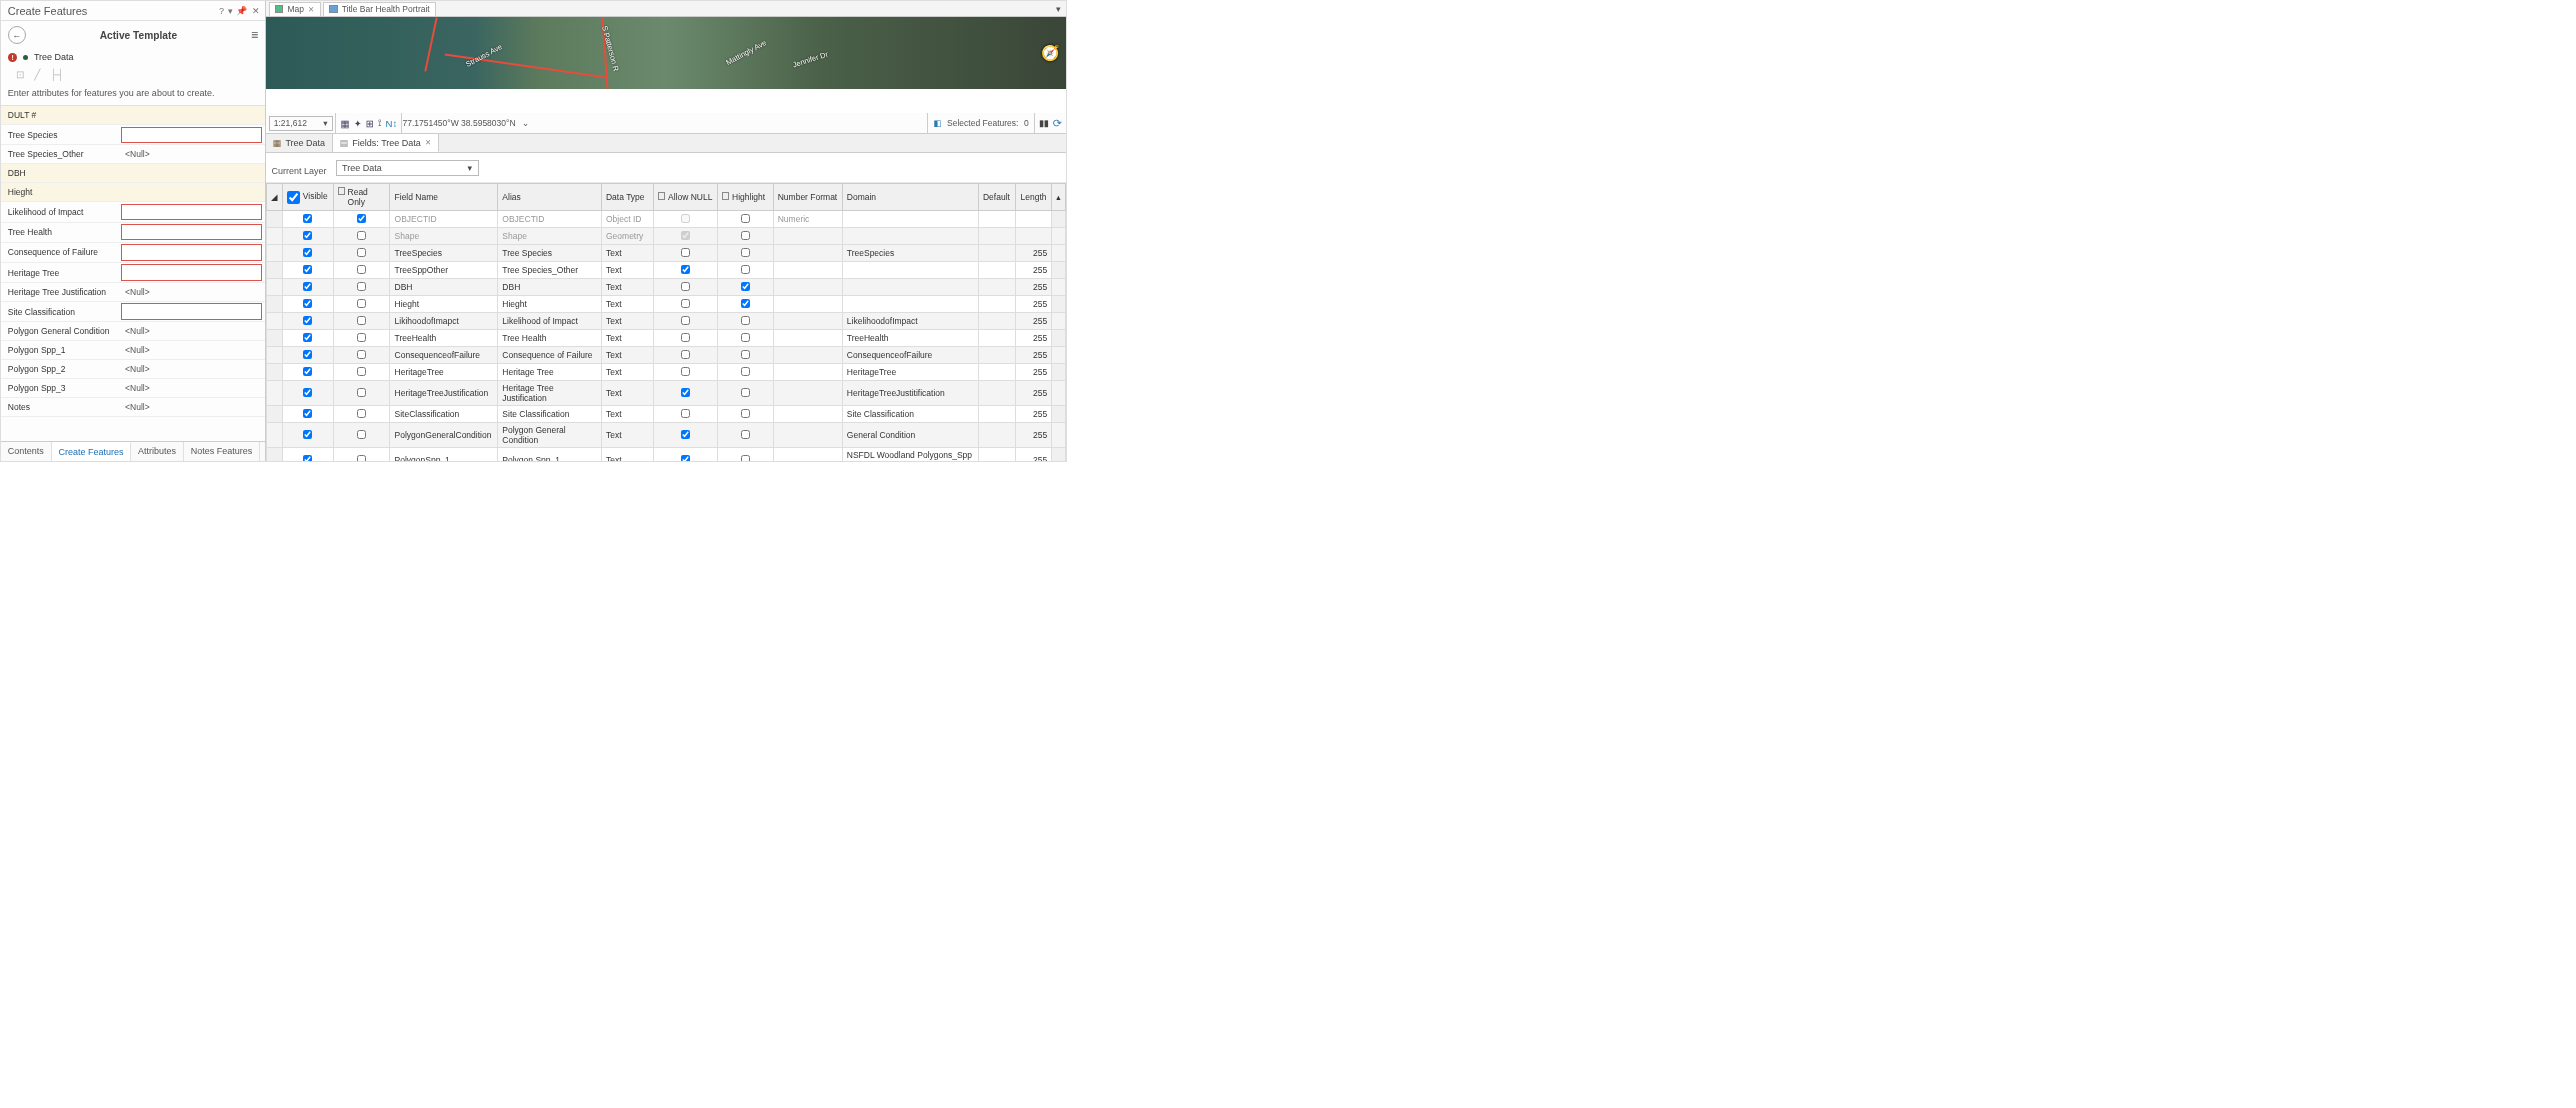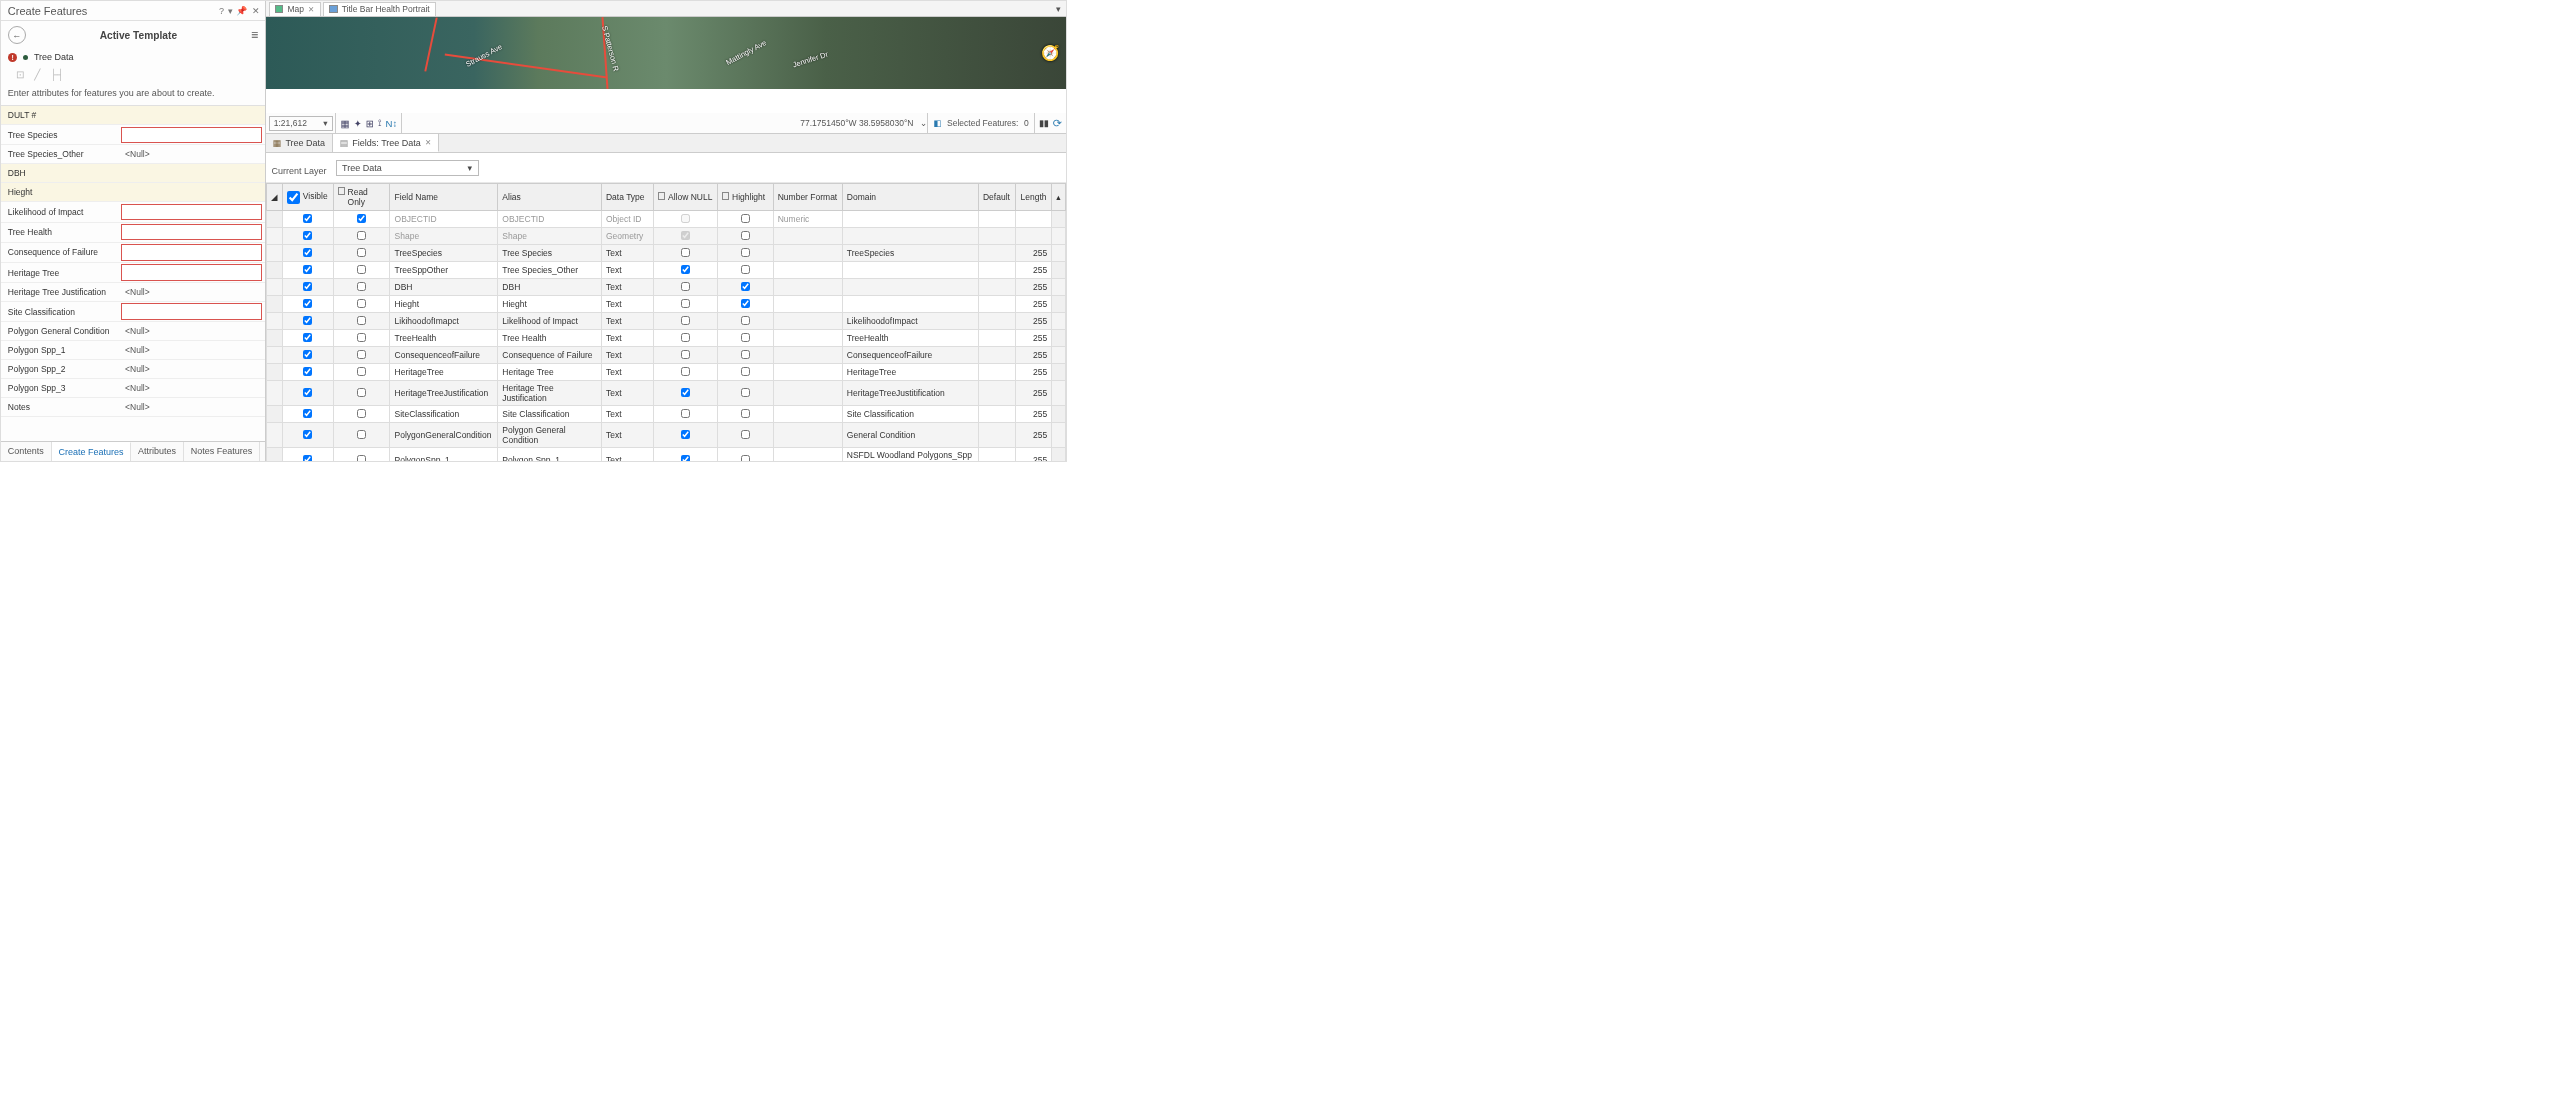--- a/index.html
+++ b/index.html
@@ -42,21 +42,21 @@
 .mtab .xc { color:#888; font-size:7.5px; }
 .drop-tri { margin-left:auto; padding:1.4px 5.5px; color:#555; cursor:pointer; }
 .map { height:72px; background:linear-gradient(90deg,#2d5a57 0%,#3a6560 26%,#5c7a5c 34%,#6b8a6d 50%,#4a6048 70%,#3a4638 100%); position:relative; overflow:hidden; }
 .redline { position:absolute; background:#e74c3c; }
 .road-lbl { position:absolute; color:#fff; font-size:7.5px; text-shadow:0 0 2px #000; }
 .nav-ic { position:absolute; right:5.5px; top:50%; transform:translateY(-50%); color:#cfd8dc; font-size:15px; text-shadow:0 0 2.7px #000; }
 .status { display:flex; align-items:center; height:20.5px; border-bottom:0.7px solid #ccc; background:#fcfcfc; font-size:8.5px; color:#555;margin-top:24px; }
 .scale { width:64px; border:0.7px solid #bbb; padding:1.4px 4.1px; margin-left:2.7px; display:flex; justify-content:space-between; align-items:center; }
 .st-icons { display:flex; gap:4.1px; padding:0 4.1px; border-left:0.7px solid #ccc; border-right:0.7px solid #ccc; margin-left:2.7px; height:100%; align-items:center; }
 .st-icons span { font-size:9.6px; color:#446; cursor:pointer; }
-.coord { flex:1; text-align:right; }
+.coord { flex:1; text-align:left; }
 .sel-feat { display:flex; align-items:center; gap:5.5px; padding:0 5.5px; border-left:0.7px solid #ccc; height:100%; }
 .sel-feat .ic { color:#2a7ab0; }
 .pause-ref { display:flex; gap:4.1px; padding:0 4.1px; border-left:0.7px solid #ccc; height:100%; align-items:center; }
 
 .table-tabs { display:flex; align-items:center; background:#f0f0f0; height:19px; border-bottom:0.7px solid #ccc; }
 .ttab { display:flex; align-items:center; gap:4.1px; padding:2px 6.8px; font-size:9px; color:#444; cursor:pointer; border-right:0.7px solid #ccc; height:100%; }
 .ttab.active { background:#fff; border-bottom:0.7px solid #fff; margin-bottom:-0.7px; }
 .ttab .tic { font-size:9px; color:#7a613a; }
 .ttab .tic.f { color:#888; }
 .layer-sel { display:flex; align-items:flex-end; gap:9px; padding:6.8px 5.5px; border-bottom:0.7px solid #e8e8e8; }

